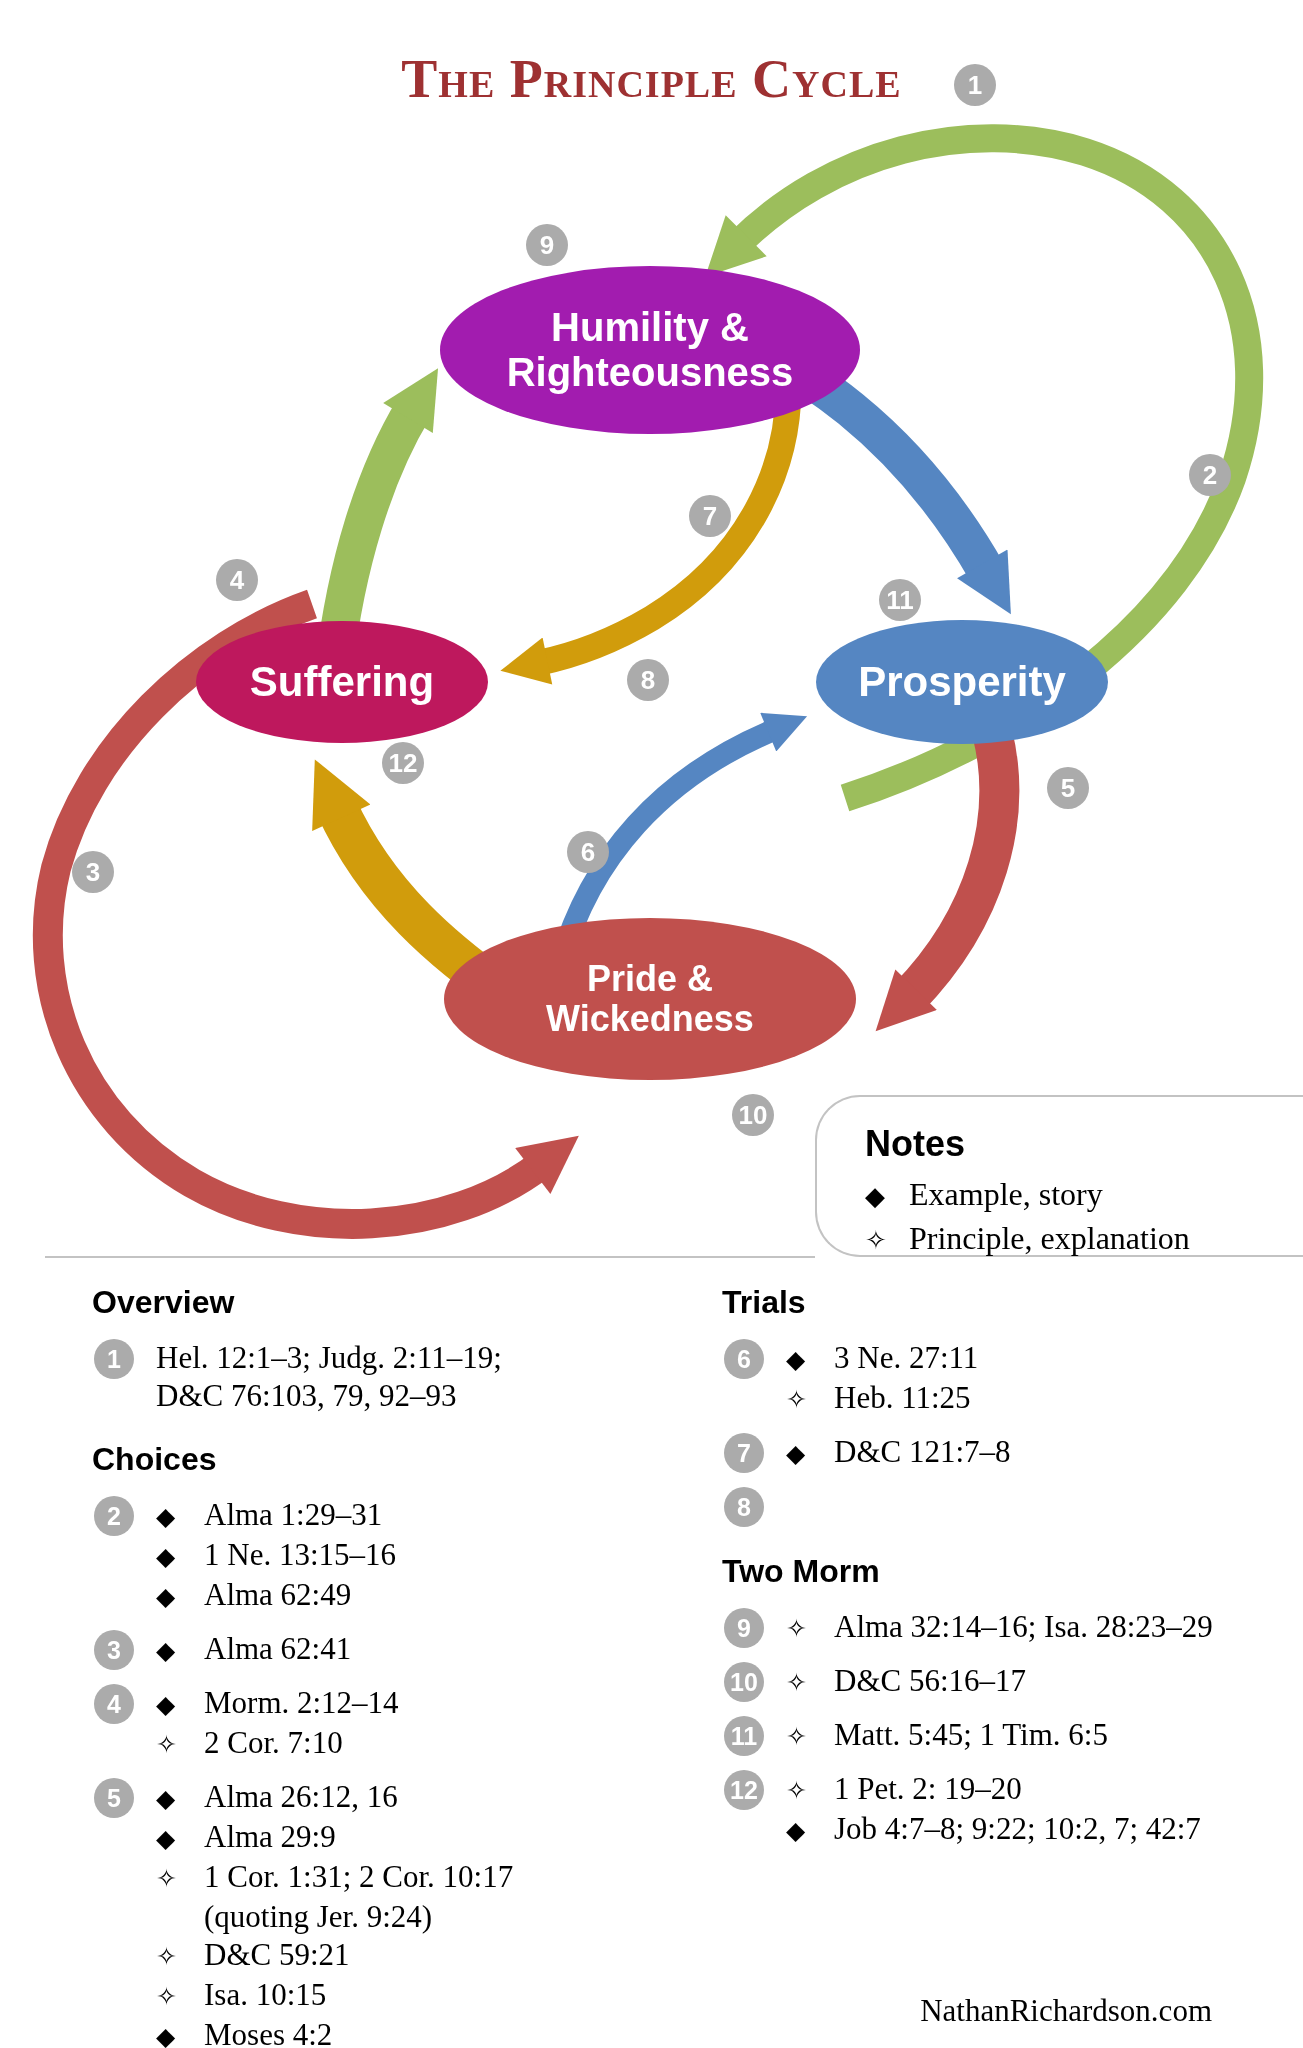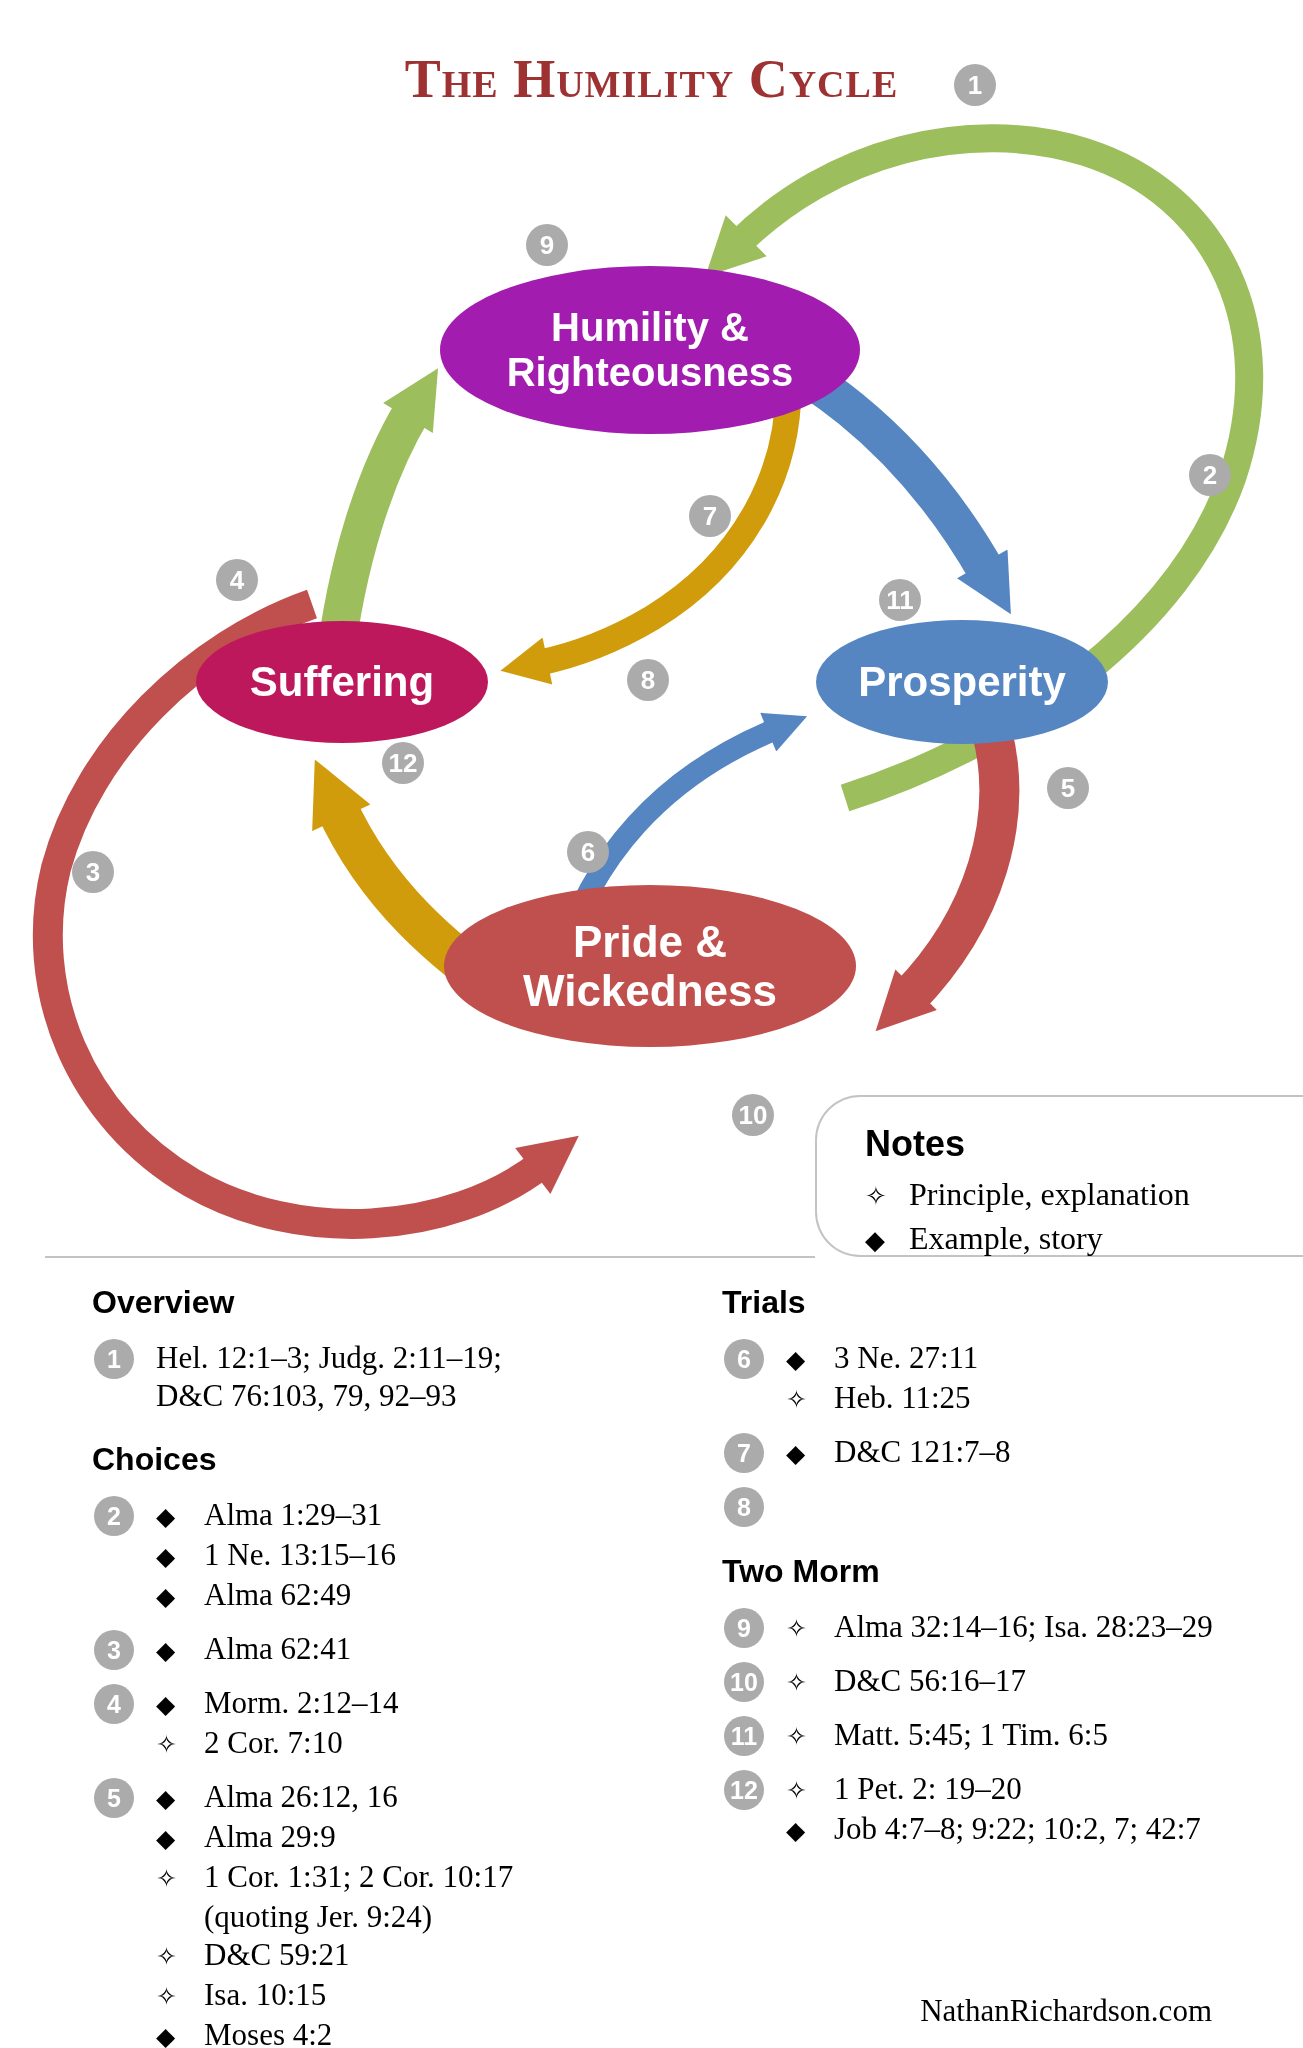--- a/index.html
+++ b/index.html
@@ -9,21 +9,21 @@
   .title{position:absolute;top:48px;left:0;width:100%;text-align:center;
          font-family:"Liberation Serif",serif;font-variant:small-caps;font-weight:700;
          font-size:54px;letter-spacing:1px;}
   
   svg.diagram{position:absolute;left:0;top:0;}
   .node{position:absolute;border-radius:50%;display:flex;align-items:center;justify-content:center;
         text-align:center;color:#ffffff;font-weight:700;white-space:pre-line;line-height:1.12;}
   .node-humility {left:440px;top:266px;width:420px;height:168px;font-size:40px;}
   .node-suffering{left:196px;top:621px;width:292px;height:122px;font-size:42px;}
   .node-prosperity{left:816px;top:620px;width:292px;height:124px;font-size:42px;}
-  .node-pride    {left:444px;top:885px;width:412px;height:162px;font-size:44px;}
+  .node-pride    {left:444px;top:918px;width:412px;height:162px;font-size:36px;}
   .badge{position:absolute;width:42px;height:42px;border-radius:50%;background:#ababab;
          color:#ffffff;font-size:26px;font-weight:700;display:flex;align-items:center;justify-content:center;}
   
   .notes-box{position:absolute;left:815px;top:1095px;width:488px;height:162px;box-sizing:border-box;
              border:2px solid #c3c3c3;border-right:none;border-radius:45px 0 0 45px;
              padding:26px 16px 0 48px;background:#ffffff;}
   .notes-heading{font-size:36px;font-weight:700;margin:0 0 8px 0;}
   .notes-line{font-family:"Liberation Serif",serif;font-size:32px;line-height:42px;}
   .marker-glyph{font-family:"DejaVu Sans",sans-serif;font-size:26px;display:inline-block;width:44px;}
   .divider{position:absolute;left:45px;top:1256px;width:770px;height:2px;background:#c3c3c3;}
@@ -40,21 +40,21 @@
   .ref-lines{flex:1;}
   .ref-line{font-family:"Liberation Serif",serif;font-size:31px;line-height:38px;white-space:nowrap;}
   .ref-line .marker-glyph{font-size:25px;width:48px;}
   
   .footer{position:absolute;left:700px;top:1993px;width:512px;text-align:right;
           font-family:"Liberation Serif",serif;font-size:31px;}
 </style>
 </head>
 <body>
 
-<div class="title" style="color: rgb(158, 49, 50);">The Humility Cycle</div>
+<div class="title" style="color: rgb(158, 49, 50);">The Principle Cycle</div>
 
 <svg class="diagram" width="1303" height="1270" viewBox="0 0 1303 1270">
   <defs>
     <marker id="ahL-green" viewBox="0 0 10 10" refX="2" refY="5" markerWidth="64" markerHeight="58" markerUnits="userSpaceOnUse" orient="auto">
         <path d="M0,0 L10,5 L0,10 z" fill="#9cbe5c"></path>
       </marker>
     <marker id="ahL-red" viewBox="0 0 10 10" refX="2" refY="5" markerWidth="64" markerHeight="58" markerUnits="userSpaceOnUse" orient="auto">
         <path d="M0,0 L10,5 L0,10 z" fill="#c0504d"></path>
       </marker>
     <marker id="ahL-blue" viewBox="0 0 10 10" refX="2" refY="5" markerWidth="64" markerHeight="58" markerUnits="userSpaceOnUse" orient="auto">
@@ -104,22 +104,22 @@
 <div class="badge" style="left:689px;top:495px;">7</div>
 <div class="badge" style="left:627px;top:659px;">8</div>
 <div class="badge" style="left:526px;top:224px;">9</div>
 <div class="badge" style="left:732px;top:1094px;">10</div>
 <div class="badge" style="left:879px;top:579px;">11</div>
 <div class="badge" style="left:382px;top:742px;">12</div>
 
 <div class="notes-box">
   <div class="notes-heading">Notes</div>
   <div id="notes-lines">
+      <div class="notes-line"><span class="marker-glyph">◆</span><span>Example, story</span></div>
       <div class="notes-line"><span class="marker-glyph">✧</span><span>Principle, explanation</span></div>
-      <div class="notes-line"><span class="marker-glyph">◆</span><span>Example, story</span></div>
     </div>
 </div>
 <div class="divider"></div>
 
 <div class="ref-col ref-col-left" id="ref-col-0">
     <div class="sec-heading">Overview</div>
     <div class="ref-item">
       <div class="ref-badge">1</div>
       <div class="ref-lines">
         <div class="ref-line"><span>Hel. 12:1–3; Judg. 2:11–19;</span></div>

